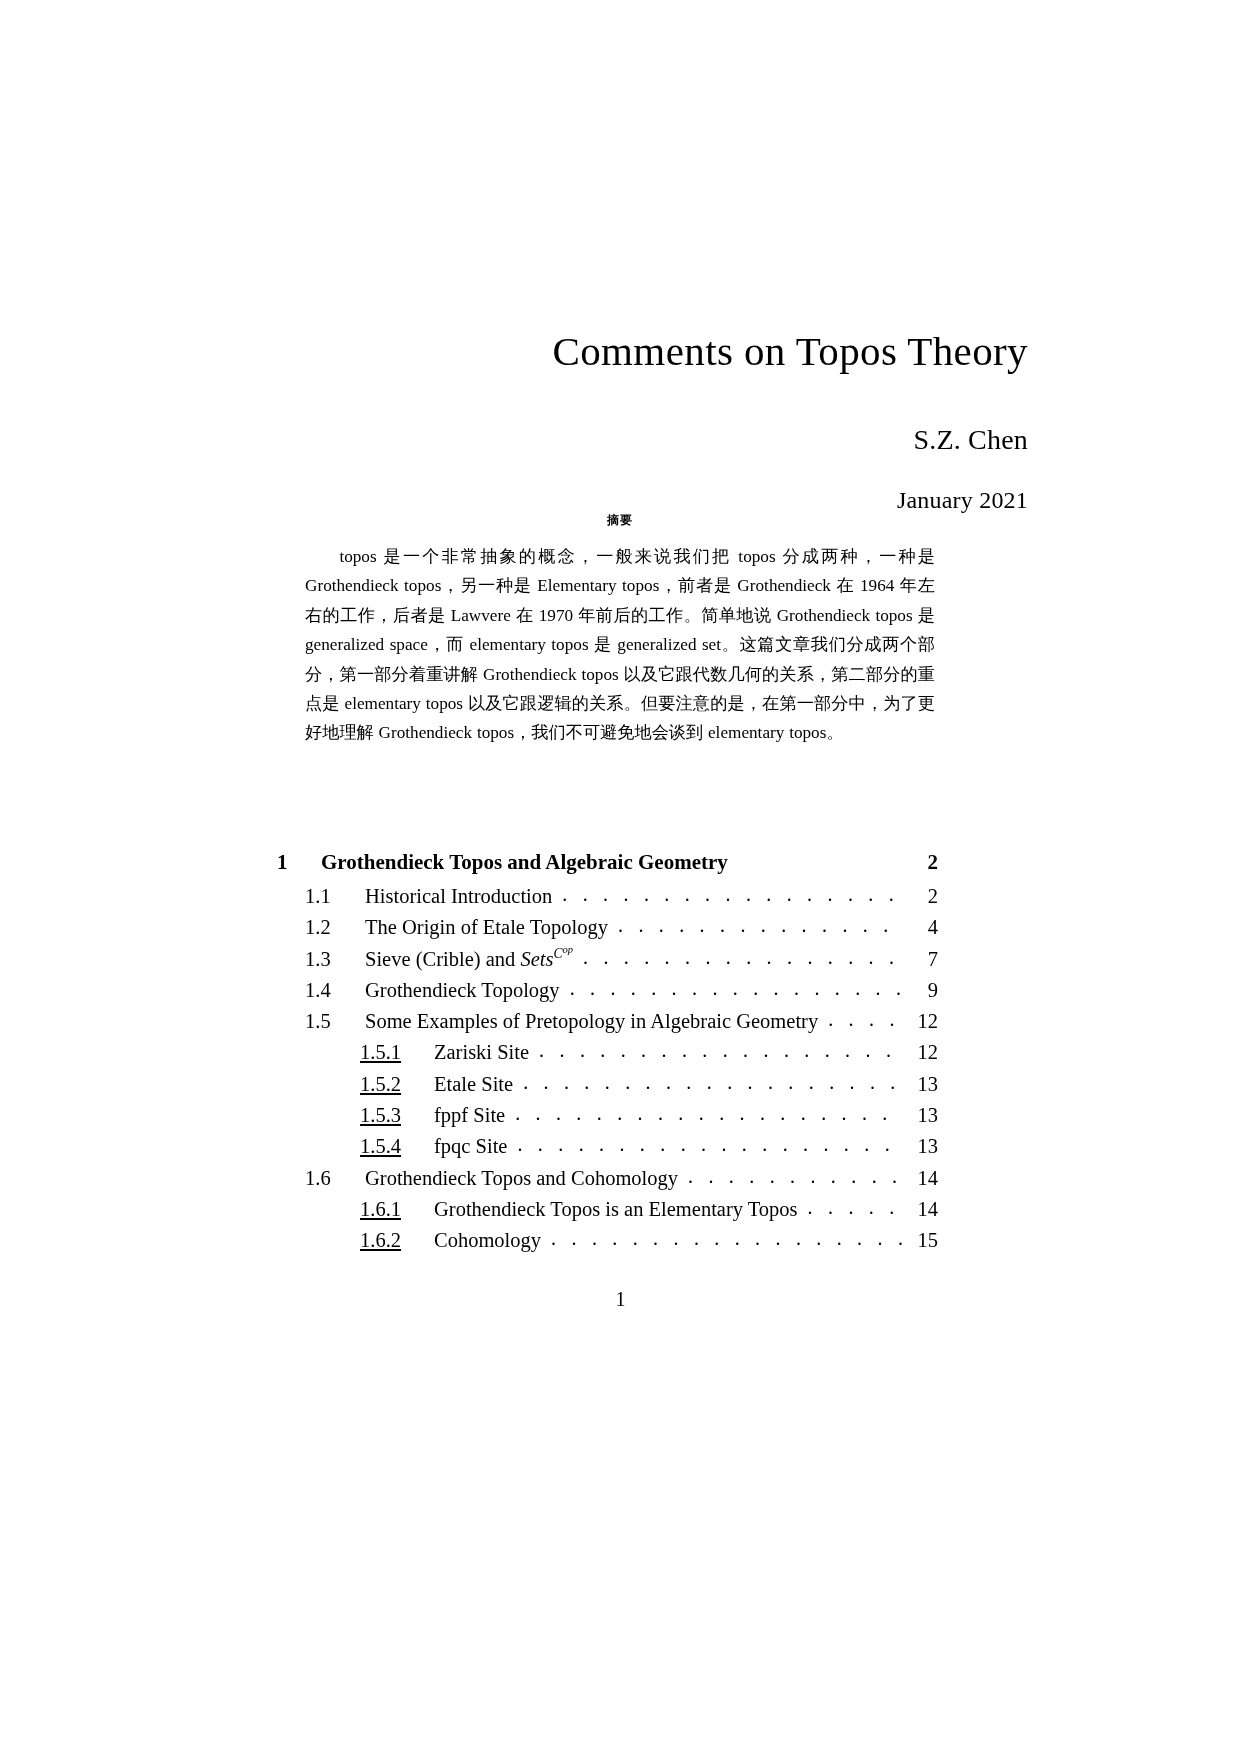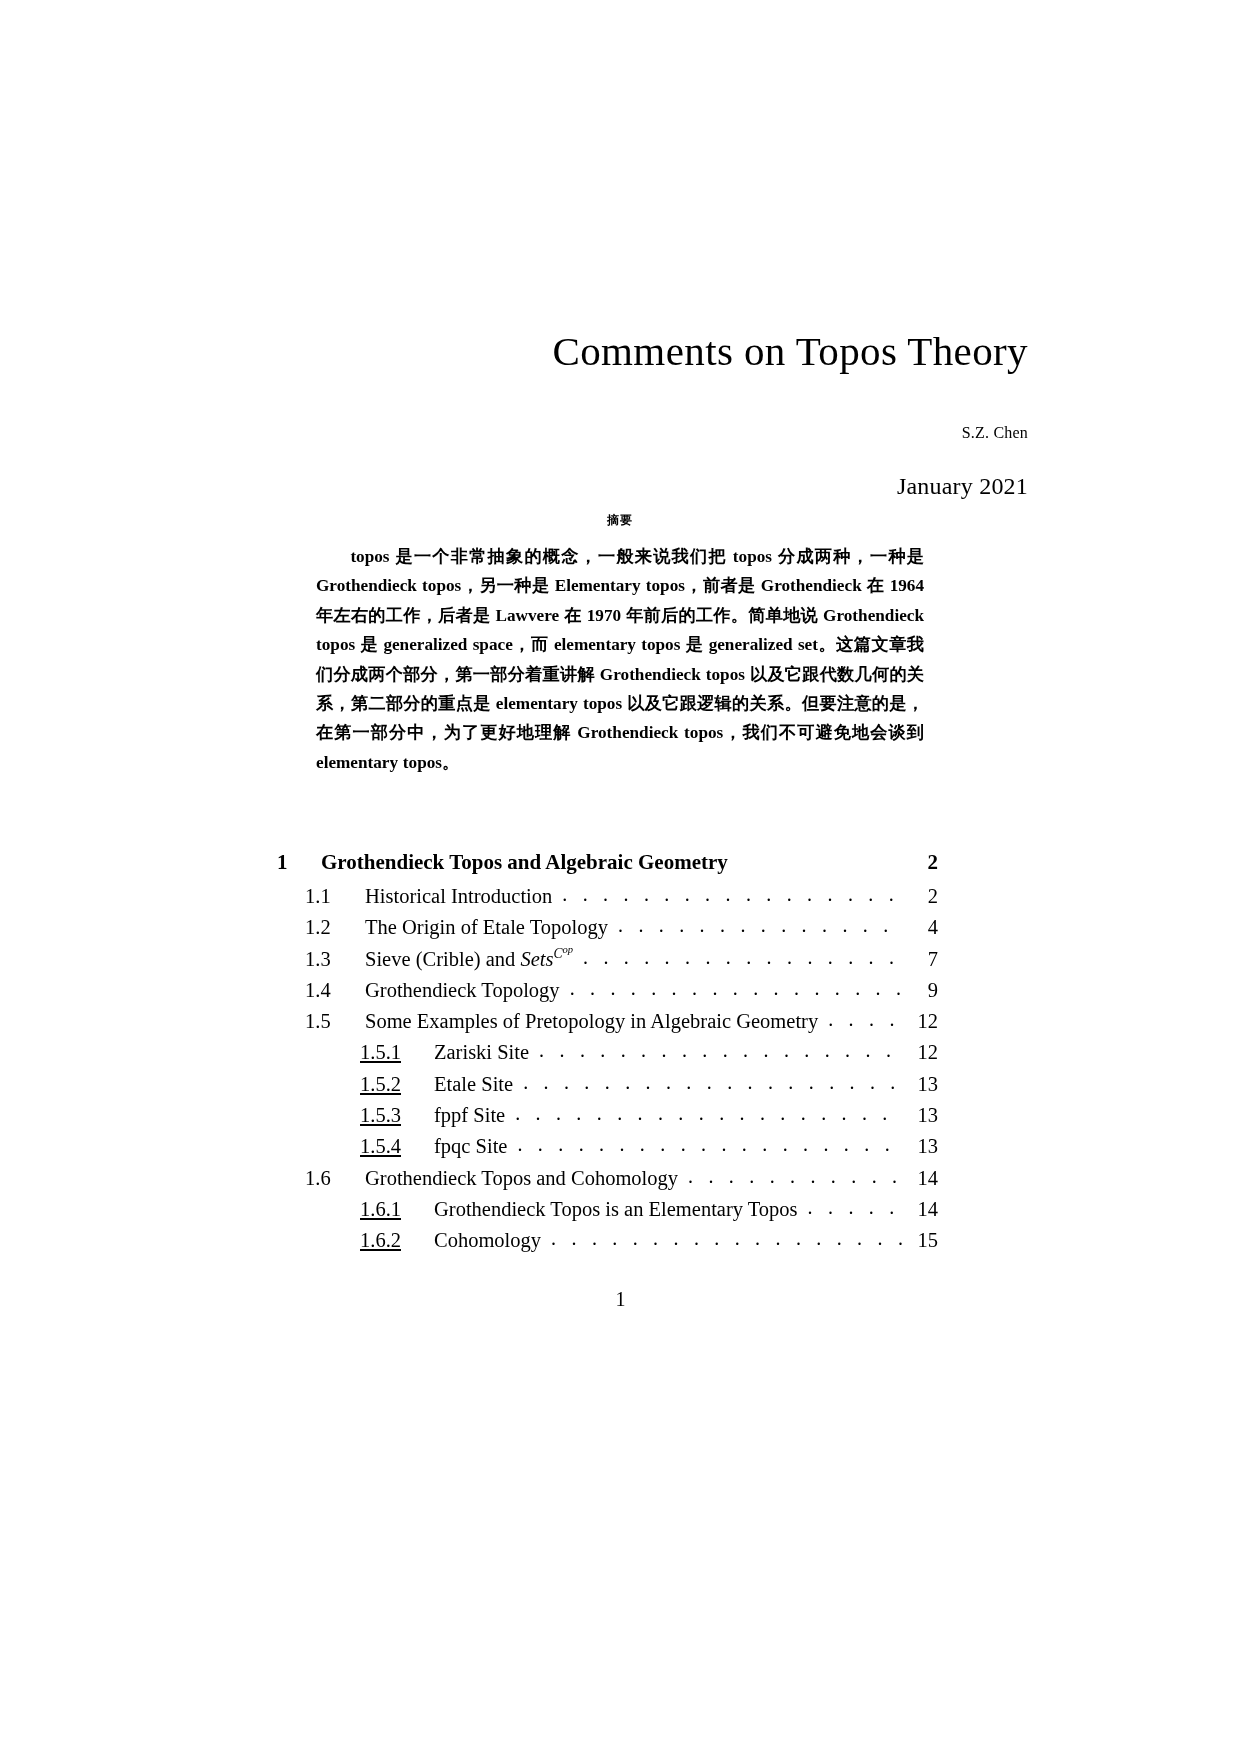--- a/index.html
+++ b/index.html
@@ -35,21 +35,21 @@
     margin-top: 28px;
   }
   .doc-title {
     font-size: 41px;
     font-weight: 400;
     letter-spacing: 0.4px;
     line-height: 1.15;
     margin: 0;
   }
   .doc-author {
-    font-size: 16px;
+    font-size: 28px;
     margin: 0;
     padding-top: 49px;
     letter-spacing: 0.2px;
   }
   .doc-date {
     font-size: 24px;
     margin: 0;
     padding-top: 31px;
     letter-spacing: 0.2px;
   }
@@ -67,24 +67,23 @@
     font-weight: bold;
     font-family: Liberation Sans, sans-serif;
     margin: 0 0 13px 0;
     letter-spacing: 1px;
   }
   .abstract-body {
     font-size: 17.2px;
     line-height: 29.4px;
     text-align: justify;
     text-justify: inter-ideograph;
-    margin: 11px;
+    margin: 0;
     text-indent: 2em;
     word-spacing: 0.5px;
-    font-weight: bold;
   }
 
   
   .toc-heading {
     position: absolute;
     top: 788px;
     left: 0;
     width: 1241px;
     text-align: center;
     font-size: 35px;

